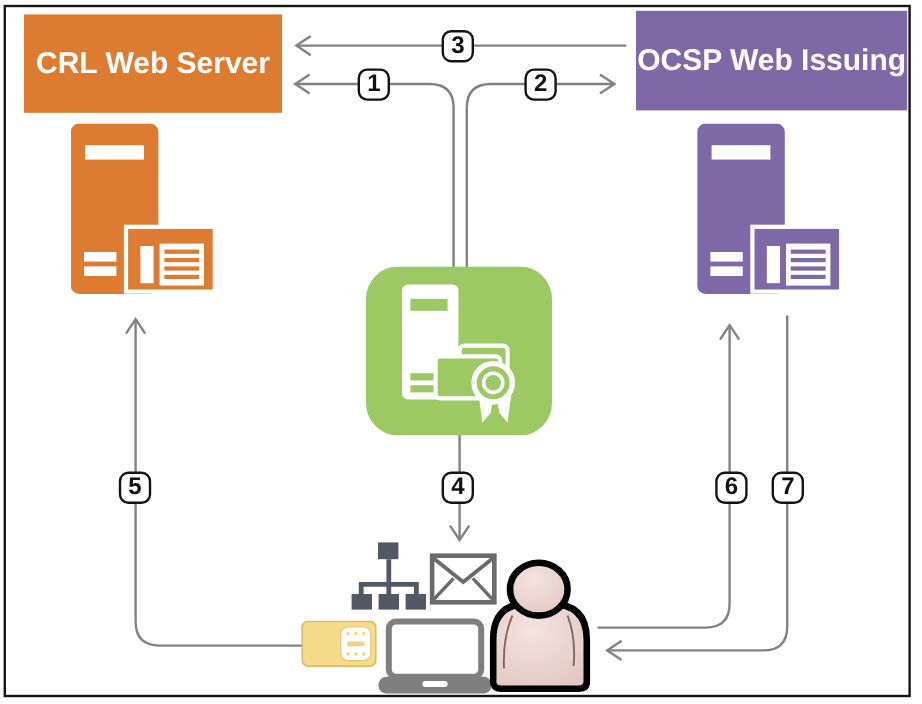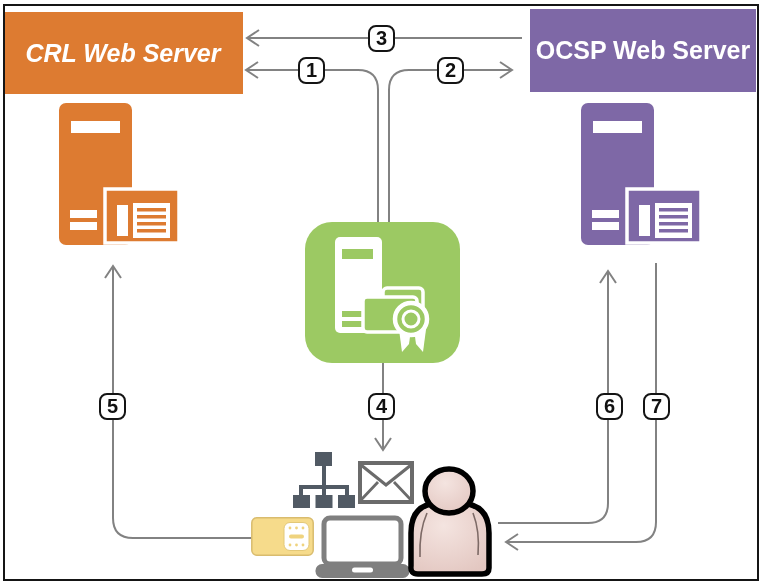--- a/index.html
+++ b/index.html
@@ -9,21 +9,21 @@
     --badge_border:#141414;
   }
   html,body{margin:0;padding:0;background:#fff;}
   .stage{position:relative;width:768px;height:587px;background:#ffffff;overflow:hidden;
          font-family:"Liberation Sans","DejaVu Sans",sans-serif;}
   .frame{position:absolute;left:3px;top:4px;width:756px;height:577px;
          box-sizing:border-box;border:2.5px solid #151515;}
   .layer{position:absolute;left:0;top:0;}
   .titlebox{position:absolute;display:flex;align-items:center;justify-content:center;
             color:#fff;font-weight:bold;text-align:center;}
-  .crl-box{left:3px;top:12px;width:240px;height:82px;background:var(--orange);font-size:25px;font-style:italic;}
+  .crl-box{left:20px;top:12px;width:215px;height:82px;background:var(--orange);font-size:25px;}
   .ocsp-box{left:530px;top:9px;width:226px;height:83px;background:var(--purple);font-size:25px;}
   .ca-box{left:270px;top:129px;width:227px;height:86px;background:var(--green);font-size:27px;}
   .badge{position:absolute;width:27px;height:27px;box-sizing:border-box;
          background:#fff;border:2.6px solid var(--badge_border);border-radius:8px;
          display:flex;align-items:center;justify-content:center;
          font-size:20px;font-weight:bold;color:#111;}
   .icon{position:absolute;}
 </style>
 </head>
 <body>
@@ -60,21 +60,21 @@
         <path d="M656,263 V522 Q656,542 636,542 H506"></path>
         <path d="M518,534 L506,542 L518,550"></path>
       </g>
     </g>
   </svg>
 
   <div class="titlebox crl-box">
     <span>CRL Web Server</span>
   </div>
   <div class="titlebox ocsp-box">
-    <span>OCSP Web Server</span>
+    <span>OCSP Web Issuing</span>
   </div>
 
   <svg class="icon" style="left:59px;top:103px" width="122" height="142" viewBox="0 0 122 142">
     <rect x="0" y="0" width="73" height="142" rx="7" style="fill:var(--orange)"></rect>
     <rect x="12" y="18" width="49" height="12" fill="#fff"></rect>
     <rect x="11" y="107" width="27" height="8" fill="#fff"></rect>
     <rect x="11" y="119" width="27" height="8" fill="#fff"></rect>
     <rect x="46" y="86" width="74" height="54" style="fill:var(--orange);stroke:#fff" stroke-width="3.5"></rect>
     <rect x="58" y="102" width="11" height="31" fill="#fff"></rect>
     <rect x="74" y="100" width="37" height="35" fill="#fff"></rect>

